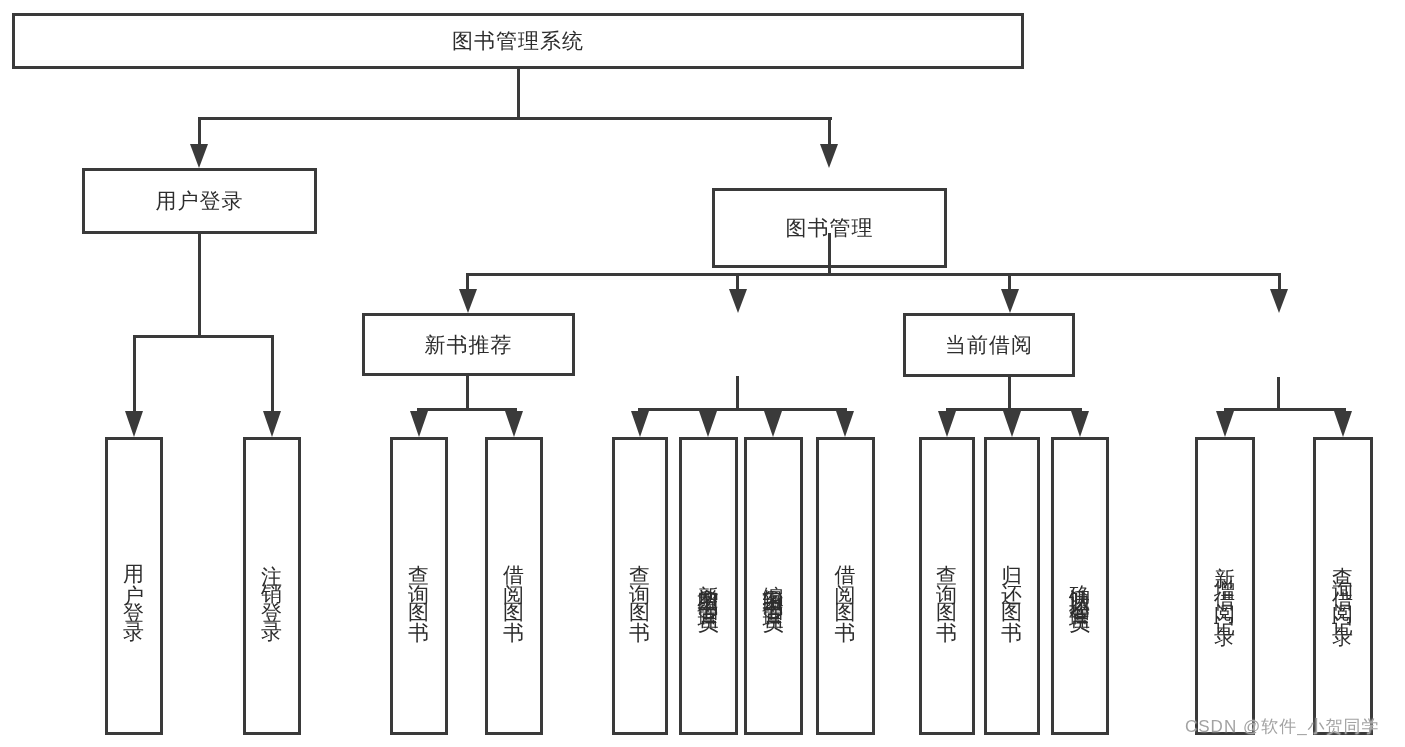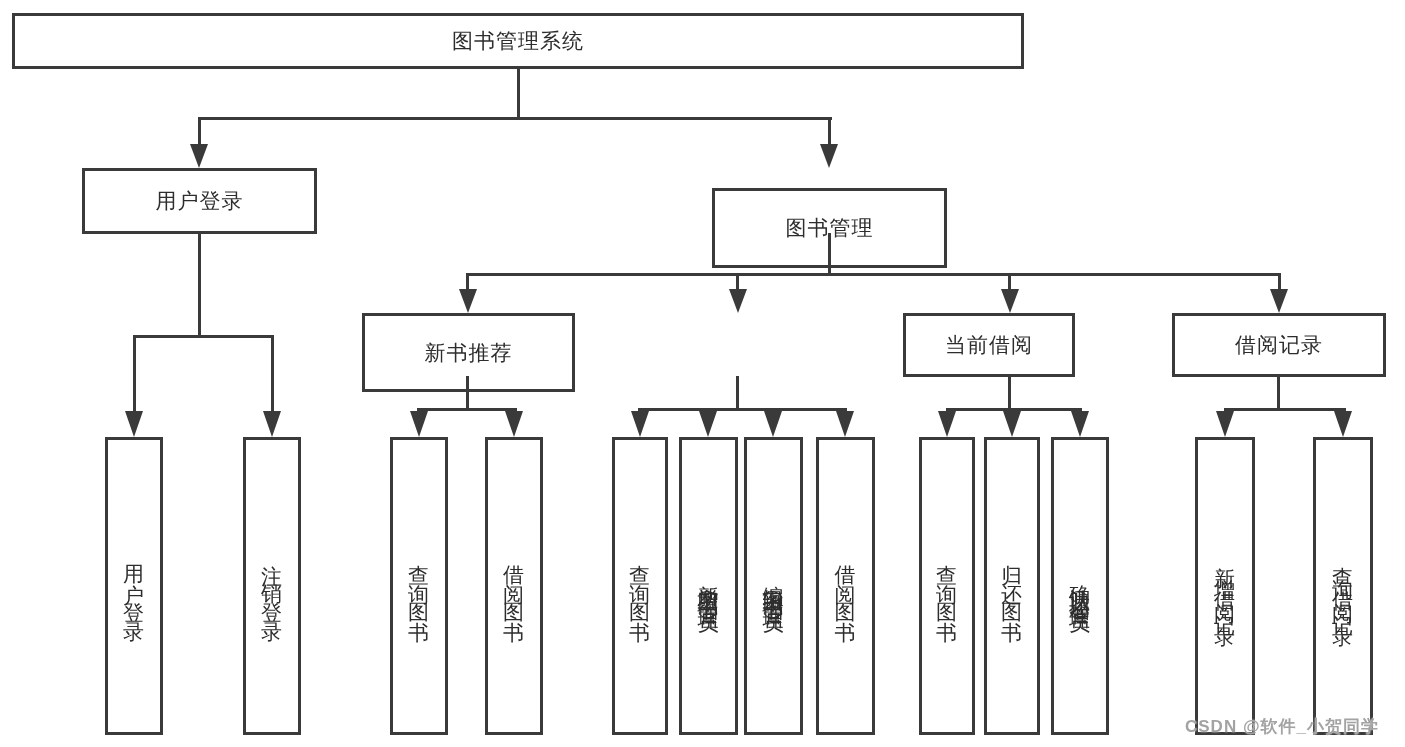--- a/index.html
+++ b/index.html
@@ -27,21 +27,20 @@
   .arr {
     position:absolute; width:0; height:0;
     border-left:9px solid transparent; border-right:9px solid transparent;
     border-top:26px solid #3a3a3a;
   }
   .arr24 { border-top-width:24px; }
   #watermark {
     position:absolute; left:1185px; top:715px; font-size:17px;
     color:#a3a3a3; letter-spacing:1px; white-space:nowrap;
     text-shadow:0 0 2px #ffffff;
-    font-weight:bold;
   }
 </style>
 </head>
 <body>
 
 <div id="stage">
 
   <div class="box" style="left:12px;top:13px;width:1012px;height:56px;">
     <span>图书管理系统</span>
   </div>
@@ -71,28 +70,25 @@
   <div class="h" style="left:466px;top:273px;width:815px;"></div>
   <div class="v" style="left:466px;top:273px;height:17px;"></div>
   <div class="arr arr24" style="left:459px;top:289px;"></div>
   <div class="v" style="left:736px;top:273px;height:17px;"></div>
   <div class="arr arr24" style="left:729px;top:289px;"></div>
   <div class="v" style="left:1008px;top:273px;height:17px;"></div>
   <div class="arr arr24" style="left:1001px;top:289px;"></div>
   <div class="v" style="left:1278px;top:273px;height:17px;"></div>
   <div class="arr arr24" style="left:1270px;top:289px;"></div>
 
-  <div class="box" style="left:362px;top:313px;width:213px;height:79px;">
+  <div class="box" style="left:362px;top:313px;width:213px;height:63px;">
     <span>新书推荐</span>
   </div>
   <div class="box" style="left:903px;top:313px;width:172px;height:64px;">
     <span>当前借阅</span>
-  </div>
-  <div class="box" style="left:1172px;top:313px;width:214px;height:64px;">
-    <span>借阅记录</span>
   </div>
 
   <div class="v" style="left:466px;top:376px;height:35px;"></div>
   <div class="h" style="left:417px;top:408px;width:100px;"></div>
   <div class="arr" style="left:410px;top:411px;"></div>
   <div class="arr" style="left:505px;top:411px;"></div>
 
   <div class="v" style="left:736px;top:376px;height:35px;"></div>
   <div class="h" style="left:638px;top:408px;width:209px;"></div>
   <div class="arr" style="left:631px;top:411px;"></div>

